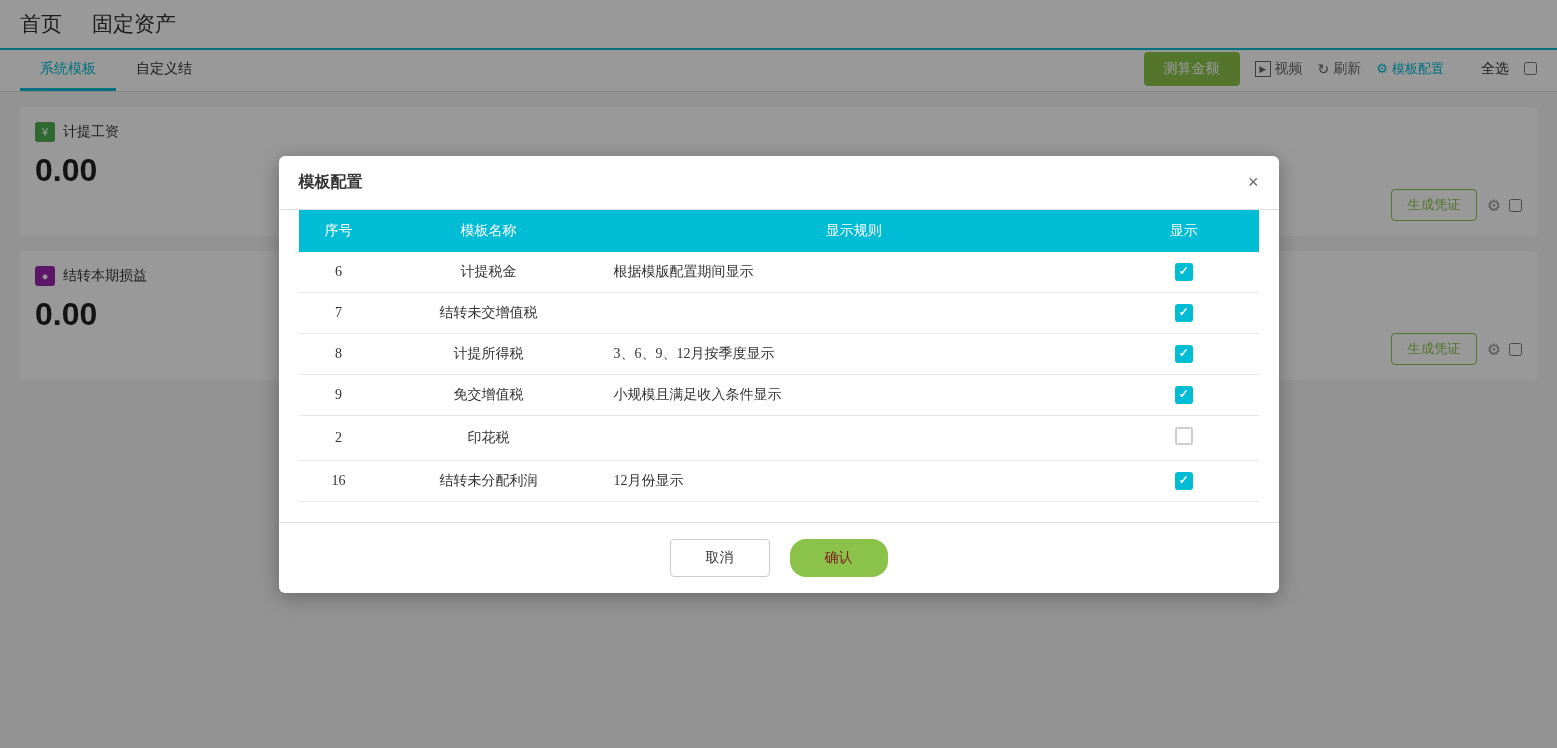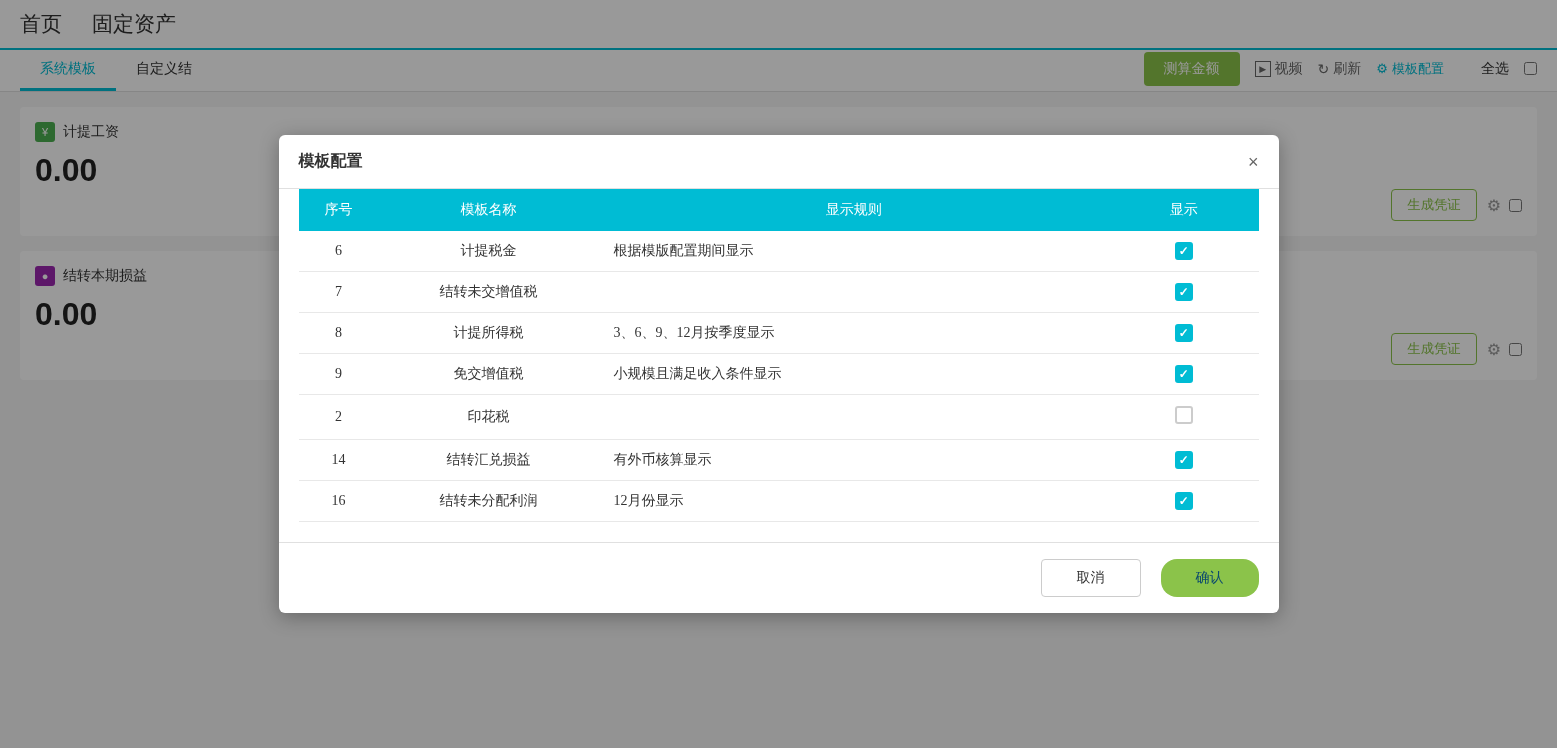--- a/index.html
+++ b/index.html
@@ -249,41 +249,41 @@
       width: 6px;
     }
     .scrollable-body::-webkit-scrollbar-thumb {
       background: #ccc;
       border-radius: 3px;
     }
 
     
     .dialog-footer {
       display: flex;
-      justify-content: flex-end;
+      justify-content: center;
       gap: 20px;
       padding: 16px 20px;
       border-top: 1px solid #e0e0e0;
     }
 
     .btn-cancel {
       padding: 9px 35px;
       border: 1px solid #ccc;
       background: #fff;
       color: #333;
       border-radius: 4px;
       font-size: 14px;
       cursor: pointer;
     }
 
     .btn-confirm {
       padding: 9px 35px;
       border: none;
       background: #8bc34a;
-      color: #0c4a6e;
+      color: #7f1d1d;
       border-radius: 16px;
       font-size: 14px;
       cursor: pointer;
     }
 
     .toolbar-right {
       display: flex;
       align-items: center;
       gap: 15px;
     }
@@ -397,26 +397,20 @@
                 <td>小规模且满足收入条件显示</td>
                 <td style="text-align: center;"><div class="custom-checkbox checked" style="margin: 0px auto;"></div></td>
               </tr>
               <tr>
                 <td>2</td>
                 <td>印花税</td>
                 <td></td>
                 <td style="text-align: center;"><div class="custom-checkbox" style="margin: 0px auto;"></div></td>
               </tr>
               <tr>
-                <td>14</td>
-                <td>结转汇兑损益</td>
-                <td>有外币核算显示</td>
-                <td style="text-align: center;"><div class="custom-checkbox checked" style="margin: 0px auto;"></div></td>
-              </tr>
-              <tr>
                 <td>16</td>
                 <td>结转未分配利润</td>
                 <td>12月份显示</td>
                 <td style="text-align: center;"><div class="custom-checkbox checked" style="margin: 0px auto;"></div></td>
               </tr>
             </tbody>
         </table>
       </div>
     </div>
 

